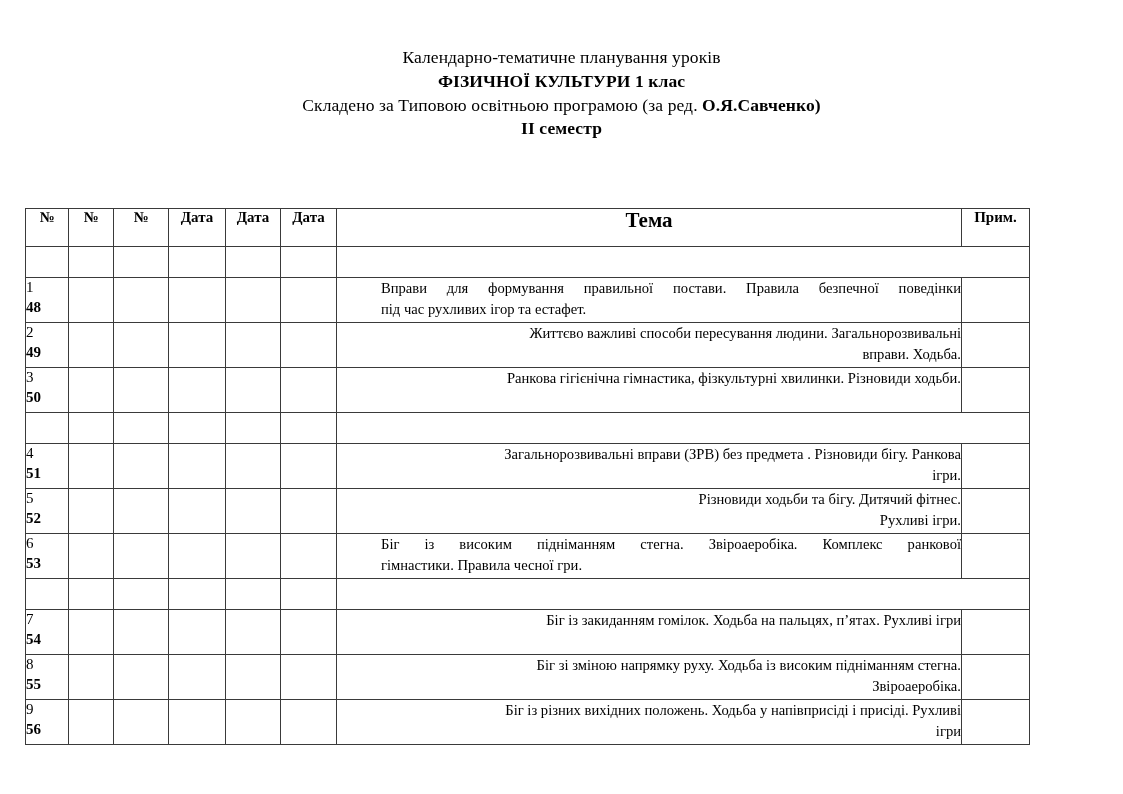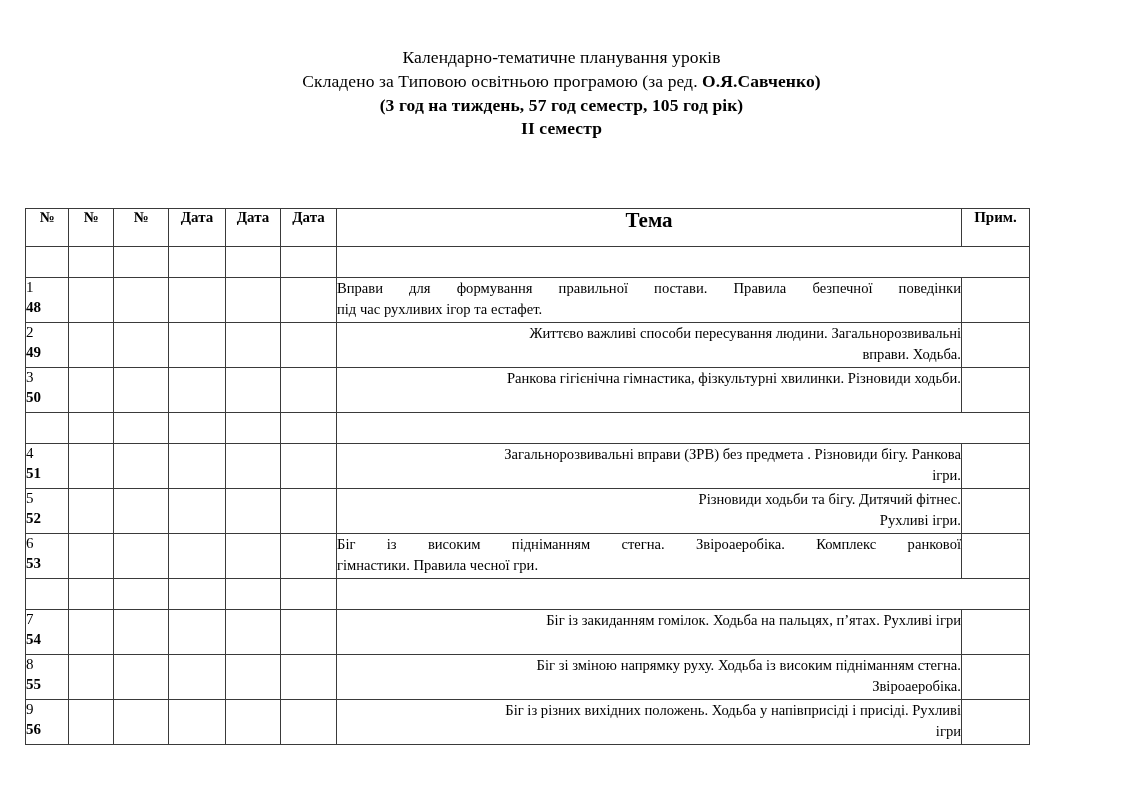--- a/index.html
+++ b/index.html
@@ -109,20 +109,21 @@
 
   td.theme {
     padding: 3px 8px 3px 8px;
     font-size: 14.6px;
     line-height: 1.45;
     text-align: right;
   }
   td.theme.justify {
     text-align: justify;
     text-align-last: left;
+    padding-left: 44px;
   }
   td.theme .t-line {
     display: block;
     white-space: nowrap;
   }
   td.theme .t-just {
     display: block;
     text-align: justify;
     text-align-last: justify;
   }
@@ -132,22 +133,22 @@
   tr.lesson.h2 td { height: 44px; }
   tr.lesson.h1 td { height: 44px; }
 </style>
 </head>
 <body>
 
 <div class="page">
 
   <div class="heading">
     <span class="line l1">Календарно-тематичне  планування  уроків</span>
+    <span class="line l2">ФІЗИЧНОЇ  КУЛЬТУРИ 1 клас</span>
     <span class="line l3"><span>Складено за Типовою освітньою програмою (за ред. </span><span class="bold-inline">О.Я.Савченко)</span></span>
-    <span class="line l4">(3 год на тиждень, 57 год семестр, 105 год рік)</span>
     <span class="line l5">II семестр</span>
   </div>
 
   <div class="table-wrap">
     <table class="plan">
       <colgroup>
         <col class="c-n1">
           <col class="c-n2">
           <col class="c-n3">
         <col class="c-d1">

